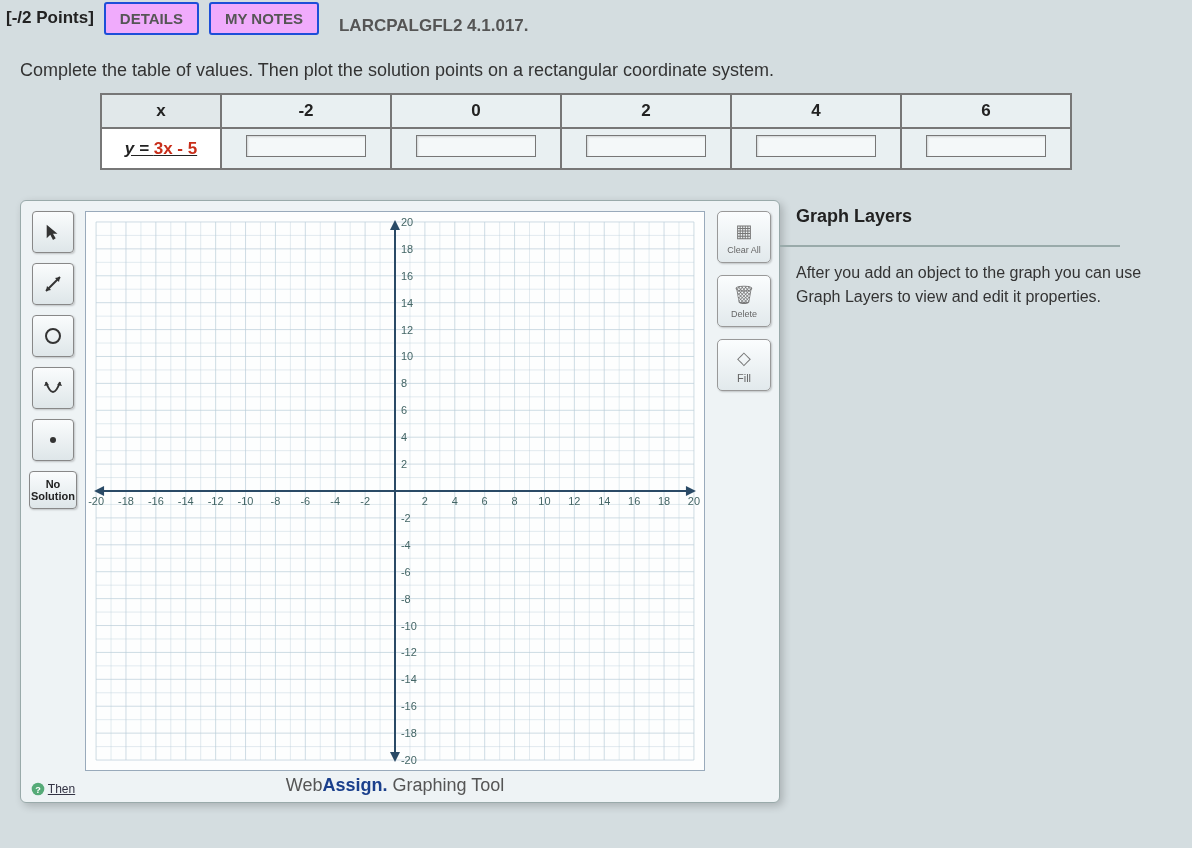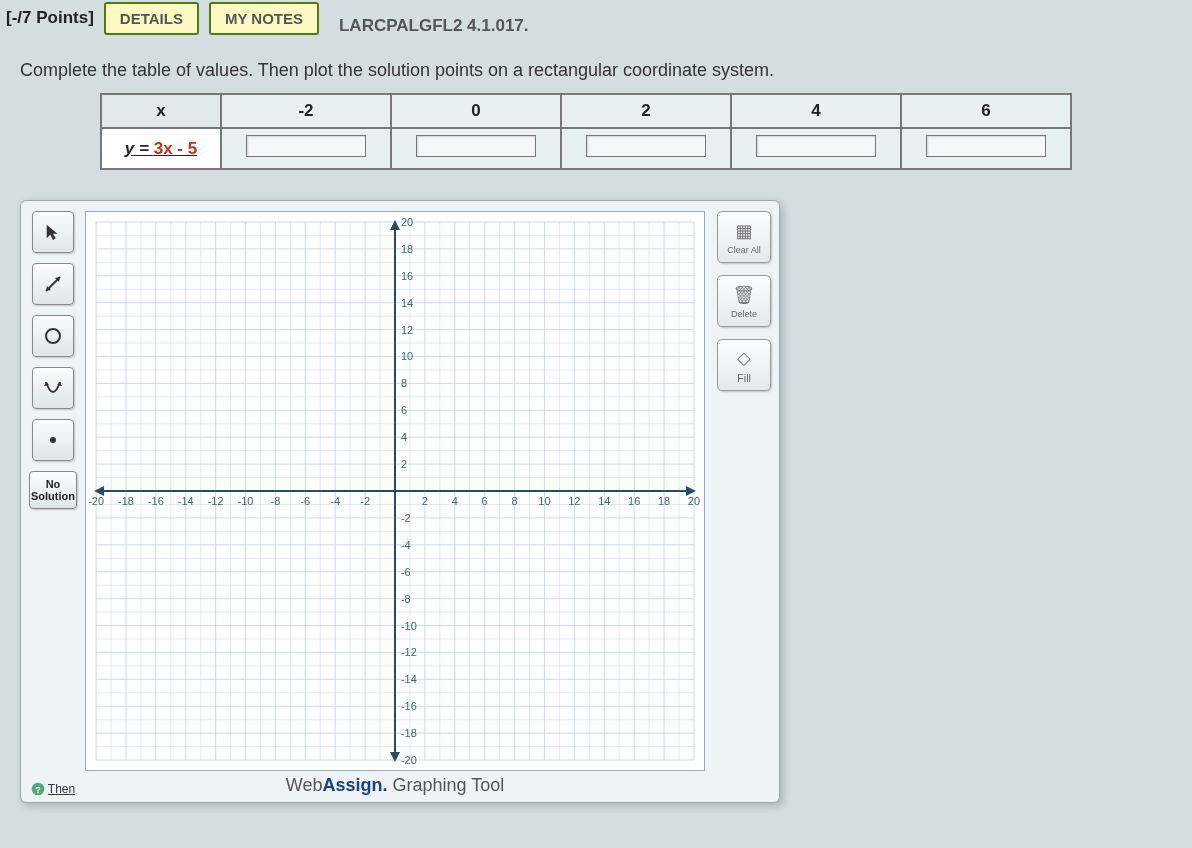--- a/index.html
+++ b/index.html
@@ -14,22 +14,22 @@
   }
   .top-row {
     padding: 0 0 6px 6px;
     display: flex;
     align-items: center;
     gap: 10px;
     font-size: 17px;
     font-weight: bold;
   }
   .btn-outline {
-    border: 2px solid #4d7c0f;
-    background: #fef9c3;
+    border: 2px solid #1d4ed8;
+    background: #f0abfc;
     padding: 6px 14px;
     font-size: 15px;
     font-weight: bold;
     color: #555;
     cursor: pointer;
     border-radius: 3px;
   }
   .content { padding: 18px 12px 10px 20px; }
   .instr { font-size: 18px; color: #333; margin-bottom: 12px; }
 
@@ -134,21 +134,21 @@
     padding-top: 6px;
   }
   .side-title { font-size:18px; font-weight:bold; color:#222; margin-bottom:18px;}
   .side-body { font-size:16px; color:#333; line-height:1.5;}
   .divider { border-top:2px solid #9aa; margin: 0 0 14px -16px; width: 340px;}
 </style>
 </head>
 <body>
 
 <div class="top-row">
-  <span>[-/7 Points]</span>
+  <span>[-/2 Points]</span>
   <button class="btn-outline">DETAILS</button>
   <button class="btn-outline">MY NOTES</button>
   <span style="font-weight:bold;color:#555;margin-left:10px;margin-top:16px;">LARCPALGFL2 4.1.017.</span>
 </div>
 
 <div class="content">
   <div class="instr">Complete the table of values. Then plot the solution points on a rectangular coordinate system.</div>
 
   <table class="vt">
     <tbody>
@@ -364,14 +364,19 @@
           <span class="ic">🗑</span>
           <span style="font-size:9px;">Delete</span>
         </div>
         <div class="action-btn">
           <span class="ic">◇</span>
           <span>Fill</span>
         </div>
       </div>
     </div>
 
+    <div class="side-panel">
+      <div class="side-title">Graph Layers</div>
+      <div class="divider"></div>
+      <div class="side-body">After you add an object to the graph you can use Graph Layers to view and edit it properties.</div>
+    </div>
   </div>
 </div>
 
 </body></html>

